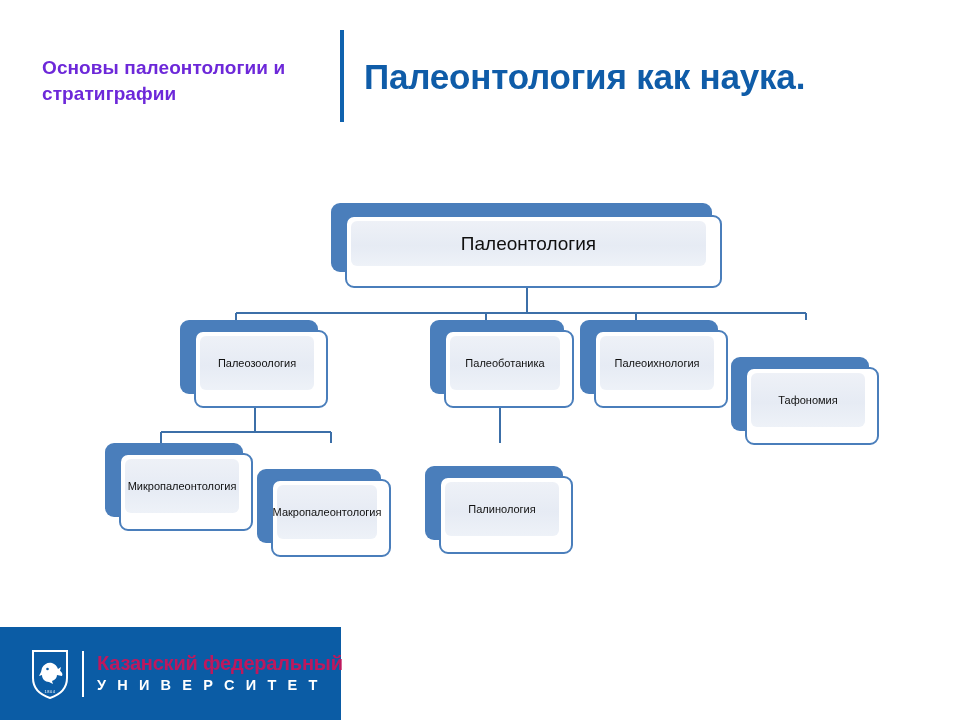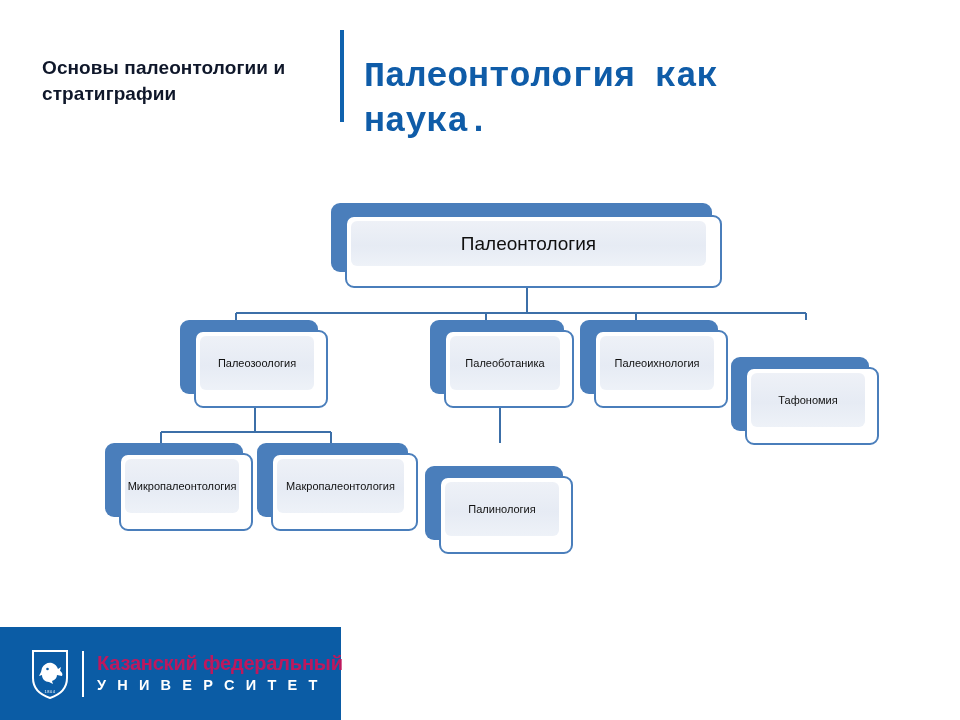--- a/index.html
+++ b/index.html
@@ -22,39 +22,38 @@
     left: 0; top: 0;
     width: 960px; height: 170px;
   }
   #kicker {
     position: absolute;
     left: 42px; top: 55px;
     width: 262px;
     font-size: 19px;
     font-weight: bold;
     line-height: 1.38;
-    color: #0f172a;
+    color: #6d28d9;
     letter-spacing: 0.1px;
   }
   #title-rule {
     position: absolute;
     left: 340px; top: 30px;
     width: 4px; height: 92px;
     background: #1062ae;
   }
   #slide-title {
     position: absolute;
     left: 364px; top: 32px;
     width: 470px;
     font-size: 35px;
     font-weight: bold;
     line-height: 1.28;
     color: #0f5ca8;
     letter-spacing: -0.2px;
-    font-family: Liberation Mono, monospace;
   }
 
   
   #org-chart {
     position: absolute;
     left: 0; top: 0;
     width: 960px; height: 720px;
   }
   #connector-layer {
     position: absolute;
@@ -232,21 +231,21 @@
 
   <div class="node tier-3" style="left:105px; top:443px; width:148px; height:88px;">
     <div class="node-back"></div>
     <div class="node-front">
       <div class="node-inner">
         <span class="node-label">Микропалеонтология</span>
       </div>
     </div>
   </div>
 
-  <div class="node tier-3" style="left:257px; top:443px; width:161px; height:88px;border-radius:12px;">
+  <div class="node tier-3" style="left:257px; top:469px; width:134px; height:88px;border-radius:12px;">
     <div class="node-back"></div>
     <div class="node-front">
       <div class="node-inner">
         <span class="node-label">Макропалеонтология</span>
       </div>
     </div>
   </div>
 
   <div class="node tier-3" style="left:425px; top:466px; width:148px; height:88px;">
     <div class="node-back"></div>

